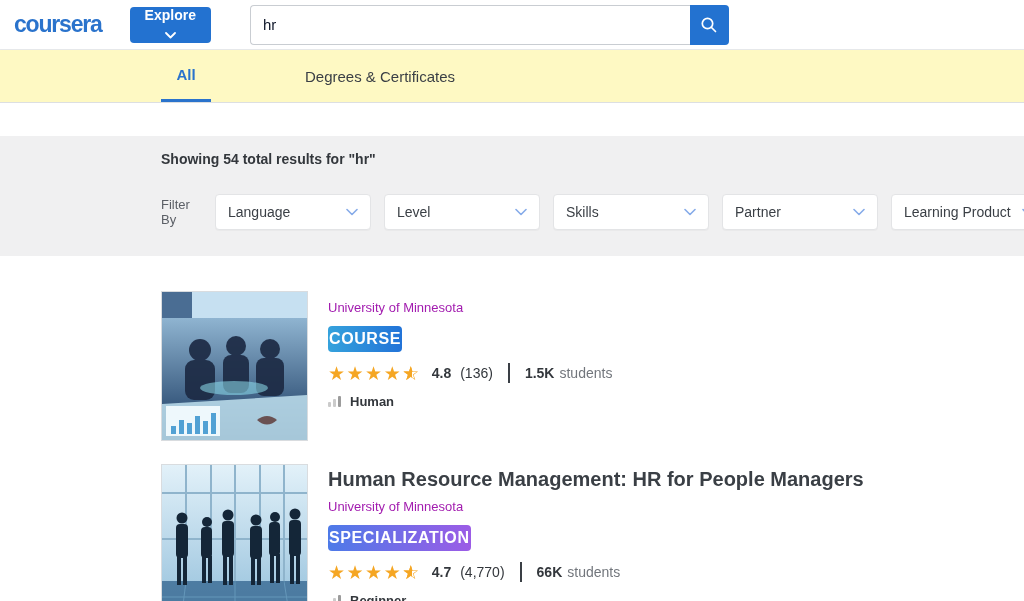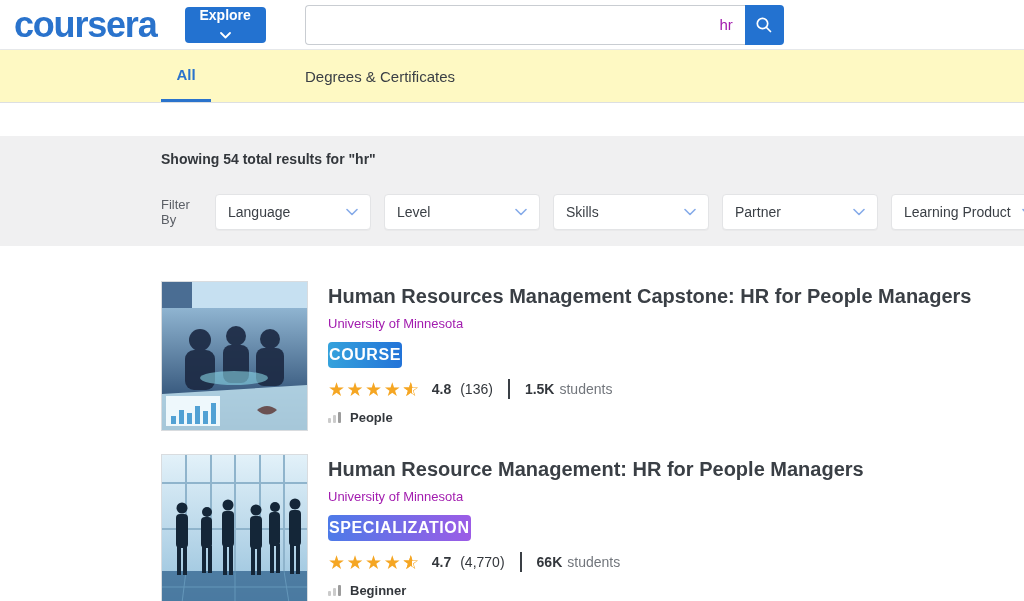--- a/index.html
+++ b/index.html
@@ -2,46 +2,46 @@
 <html><head>
 <meta charset="utf-8">
 <style>
   * { margin:0; padding:0; box-sizing:border-box; }
   html,body { width:1024px; height:601px; overflow:hidden; background:#fff;
               font-family:"Liberation Sans", sans-serif; color:#3a3f45; }
 
   
   .topbar { height:50px; display:flex; align-items:center; background:#fff;
             border-bottom:1px solid #e7e9eb; }
-  .logo { margin-left:14px; font-size:36px; font-weight:bold; letter-spacing:-1.2px;
+  .logo { margin-left:14px; font-size:23px; font-weight:bold; letter-spacing:-1.2px;
           color:#2a73cc; cursor:pointer; }
   .explore-btn { margin-left:28px; height:36px; padding:0 15px; border:none; border-radius:4px;
                  background:#2372d0; color:#fff; font-size:14px; font-weight:bold;
                  display:flex; align-items:center; gap:7px; cursor:pointer;
                  font-family:"Liberation Sans", sans-serif;flex-direction:column; }
   .search-wrap { margin-left:39px; display:flex; align-items:center; }
   .search-input { width:440px; height:40px; border:1px solid #c9cdd2; border-right:none;
-                  border-radius:4px 0 0 4px; padding:0 12px; font-size:15px; color:#a21caf;
-                  font-family:"Liberation Sans", sans-serif; outline:none;text-align:right; }
+                  border-radius:4px 0 0 4px; padding:0 12px; font-size:15px; color:#0f172a;
+                  font-family:"Liberation Sans", sans-serif; outline:none; }
   .search-btn { width:39px; height:40px; border:none; border-radius:0 4px 4px 0;
                 background:#2372d0; display:flex; align-items:center; justify-content:center;
                 cursor:pointer; }
 
   
   .tabbar { height:53px; background:#fef9c3; border-bottom:1px solid #dcdfe2;
             box-shadow:0 1px 2px rgba(0,0,0,.06); display:flex; padding-left:161px; }
   .tab { height:100%; display:flex; align-items:center; justify-content:center;
          font-size:15px; color:#3a3f45; cursor:pointer; }
   .tab.active { color:#2a73cc; font-weight:bold; min-width:50px;
                 border-bottom:3px solid #2a73cc; }
   .tab.plain { margin-left:94px; }
 
   
   .gap { height:33px; background:#fff; }
-  .filterband { background:#f0f0f1; padding:15px 0 16px 161px; }
+  .filterband { background:#f0f0f1; padding:15px 0 26px 161px; }
   .summary { font-size:14px; font-weight:bold; color:#33373c; }
   .filterrow { margin-top:27px; display:flex; align-items:center; flex-wrap:nowrap; }
   .filterby { font-size:13px; color:#5b5f66; margin-right:9px; flex-shrink:0; width:45px; }
   .dropdown { width:156px; height:36px; background:#fff; border:1px solid #e3e4e6;
               border-radius:4px; margin-right:13px; flex-shrink:0; display:flex;
               align-items:center; justify-content:space-between; padding:0 12px;
               font-size:14px; color:#3a3f45; cursor:pointer;
               box-shadow:0 1px 1px rgba(0,0,0,.03); }
   .dropdown .chev { color:#86abe9; }
   .explore-btn .chev { color:#fff; margin-top:2px; }
@@ -173,38 +173,37 @@
               <rect x="17" y="128" width="5" height="14"></rect>
             <rect x="25" y="131" width="5" height="11"></rect>
               <rect x="33" y="124" width="5" height="18"></rect>
             <rect x="41" y="129" width="5" height="13"></rect>
               <rect x="49" y="121" width="5" height="21"></rect>
           </g>
           <path d="M95 128 q10 -8 20 0 q-10 9 -20 0" fill="#5a3230" opacity="0.8"></path>
         </svg>
       </div>
       <div class="card-body">
-        <div class="course-title">Human Resources Management Capstone: HR for People Managers</div>
         <div class="partner">University of Minnesota</div>
         <span class="badge badge-course">COURSE</span>
         <div class="rating-row">
           <span class="stars"><span>★</span><span>★</span><span>★</span><span>★</span><span class="half-star">☆<span class="fill">★</span></span></span>
           <span class="rating-value">4.8</span>
           <span class="rating-count">(136)</span>
           <span class="vdiv"></span>
           <span class="students-count">1.5K</span>
           <span class="students-label">students</span>
         </div>
         <div class="level-row">
           <span class="bars">
               <i class="b1"></i>
               <i class="b2"></i>
               <i class="b3"></i>
             </span>
-          <span class="level-label">People</span>
+          <span class="level-label">Human</span>
         </div>
       </div>
     </article>
 
     <article class="card">
       <div class="thumb">
         <svg width="145" height="148" viewBox="0 0 145 148">
           <defs>
               <linearGradient id="wd" x1="0" y1="0" x2="0" y2="1">
             <stop offset="0" stop-color="#e2f1f9"></stop>

